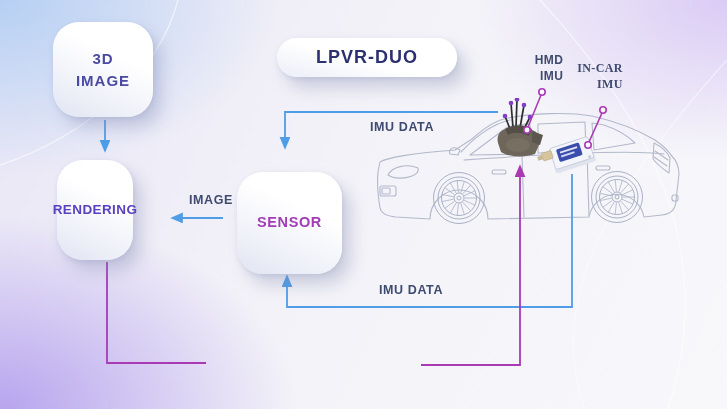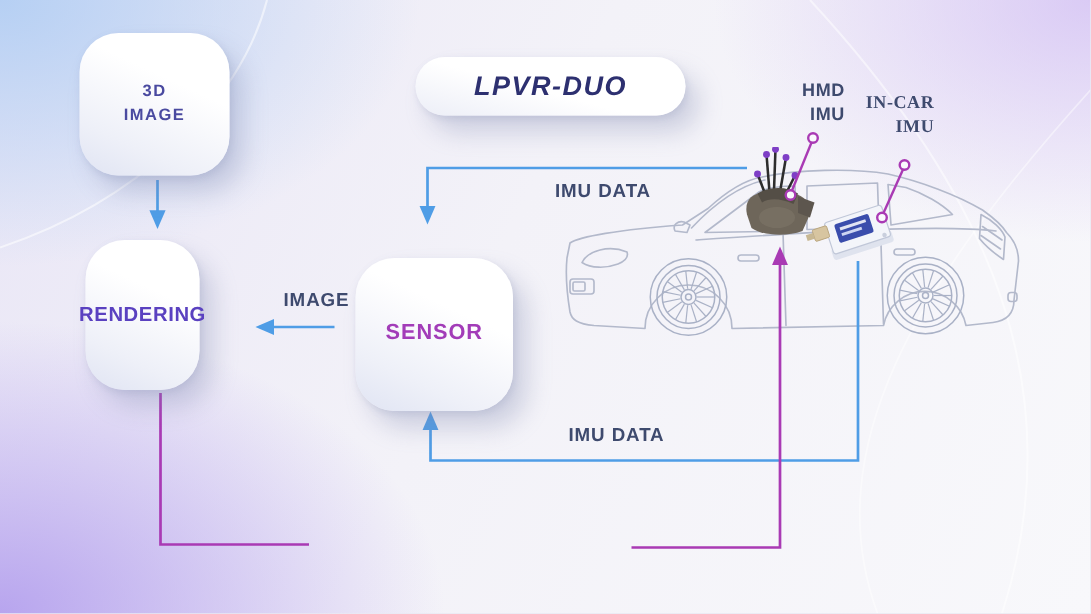--- a/index.html
+++ b/index.html
@@ -13,21 +13,21 @@
       linear-gradient(115deg,#e9e6f6 0%,#f3f2f8 45%,#f8f8fb 100%);
   }
   .swirls{position:absolute;inset:0;pointer-events:none;}
   .node{
     position:absolute;display:flex;align-items:center;justify-content:center;
     text-align:center;
     background:linear-gradient(205deg,#ffffff 35%,#eef0f8 75%,#e0e4f3 100%);
     box-shadow:9px 11px 16px rgba(124,134,174,.32), 1px 2px 5px rgba(124,134,174,.18);
   }
   .sq{border-radius:26px;}
-  .pill{border-radius:999px;background:linear-gradient(195deg,#ffffff 55%,#eceef7 100%);font-style:italic;}
+  .pill{border-radius:999px;background:linear-gradient(195deg,#ffffff 55%,#eceef7 100%);}
   .node .txt{font-weight:bold;line-height:1.45;}
   .c-indigo{color:var(--text-indigo,#4a4aa0);}
   .c-purple{color:var(--text-purple,#5a41c0);}
   .c-magenta{color:var(--text-magenta,#a23cb8);}
   .c-navy{color:var(--text-navy,#2d3070);}
   .c-violet{color:var(--text-violet,#5244c2);}
   .edge-label{
     position:absolute;font-weight:bold;color:var(--label-slate,#3e4a6e);
     font-size:12.5px;letter-spacing:.6px;white-space:nowrap;transform:translateX(-50%);padding-left:30px;
   }
@@ -176,21 +176,21 @@
       <circle class="callout-dot stroke-magenta" cx="527" cy="130" r="3.2"></circle>
     </g>
     <g>
       <line class="callout-line stroke-magenta" x1="602" y1="113" x2="589" y2="142"></line>
       <circle class="callout-dot stroke-magenta" cx="603" cy="110" r="3.2"></circle>
       <circle class="callout-dot stroke-magenta" cx="588" cy="145" r="3.2"></circle>
     </g>
   </svg>
 
   <div class="node sq" style="left:53px;top:22px;width:100px;height:95px;">
-    <div class="txt c-indigo" style="font-size:11px;letter-spacing:1px;">
+    <div class="txt c-indigo" style="font-size:15px;letter-spacing:1px;">
       <div>3D</div>
       <div>IMAGE</div>
     </div>
   </div>
 
   <div class="node sq" style="left:57px;top:160px;width:76px;height:100px;">
     <div class="txt c-purple" style="font-size:13.5px;letter-spacing:.4px;">RENDERING</div>
   </div>
 
   <div class="node sq" style="left:237px;top:172px;width:105px;height:102px;">

